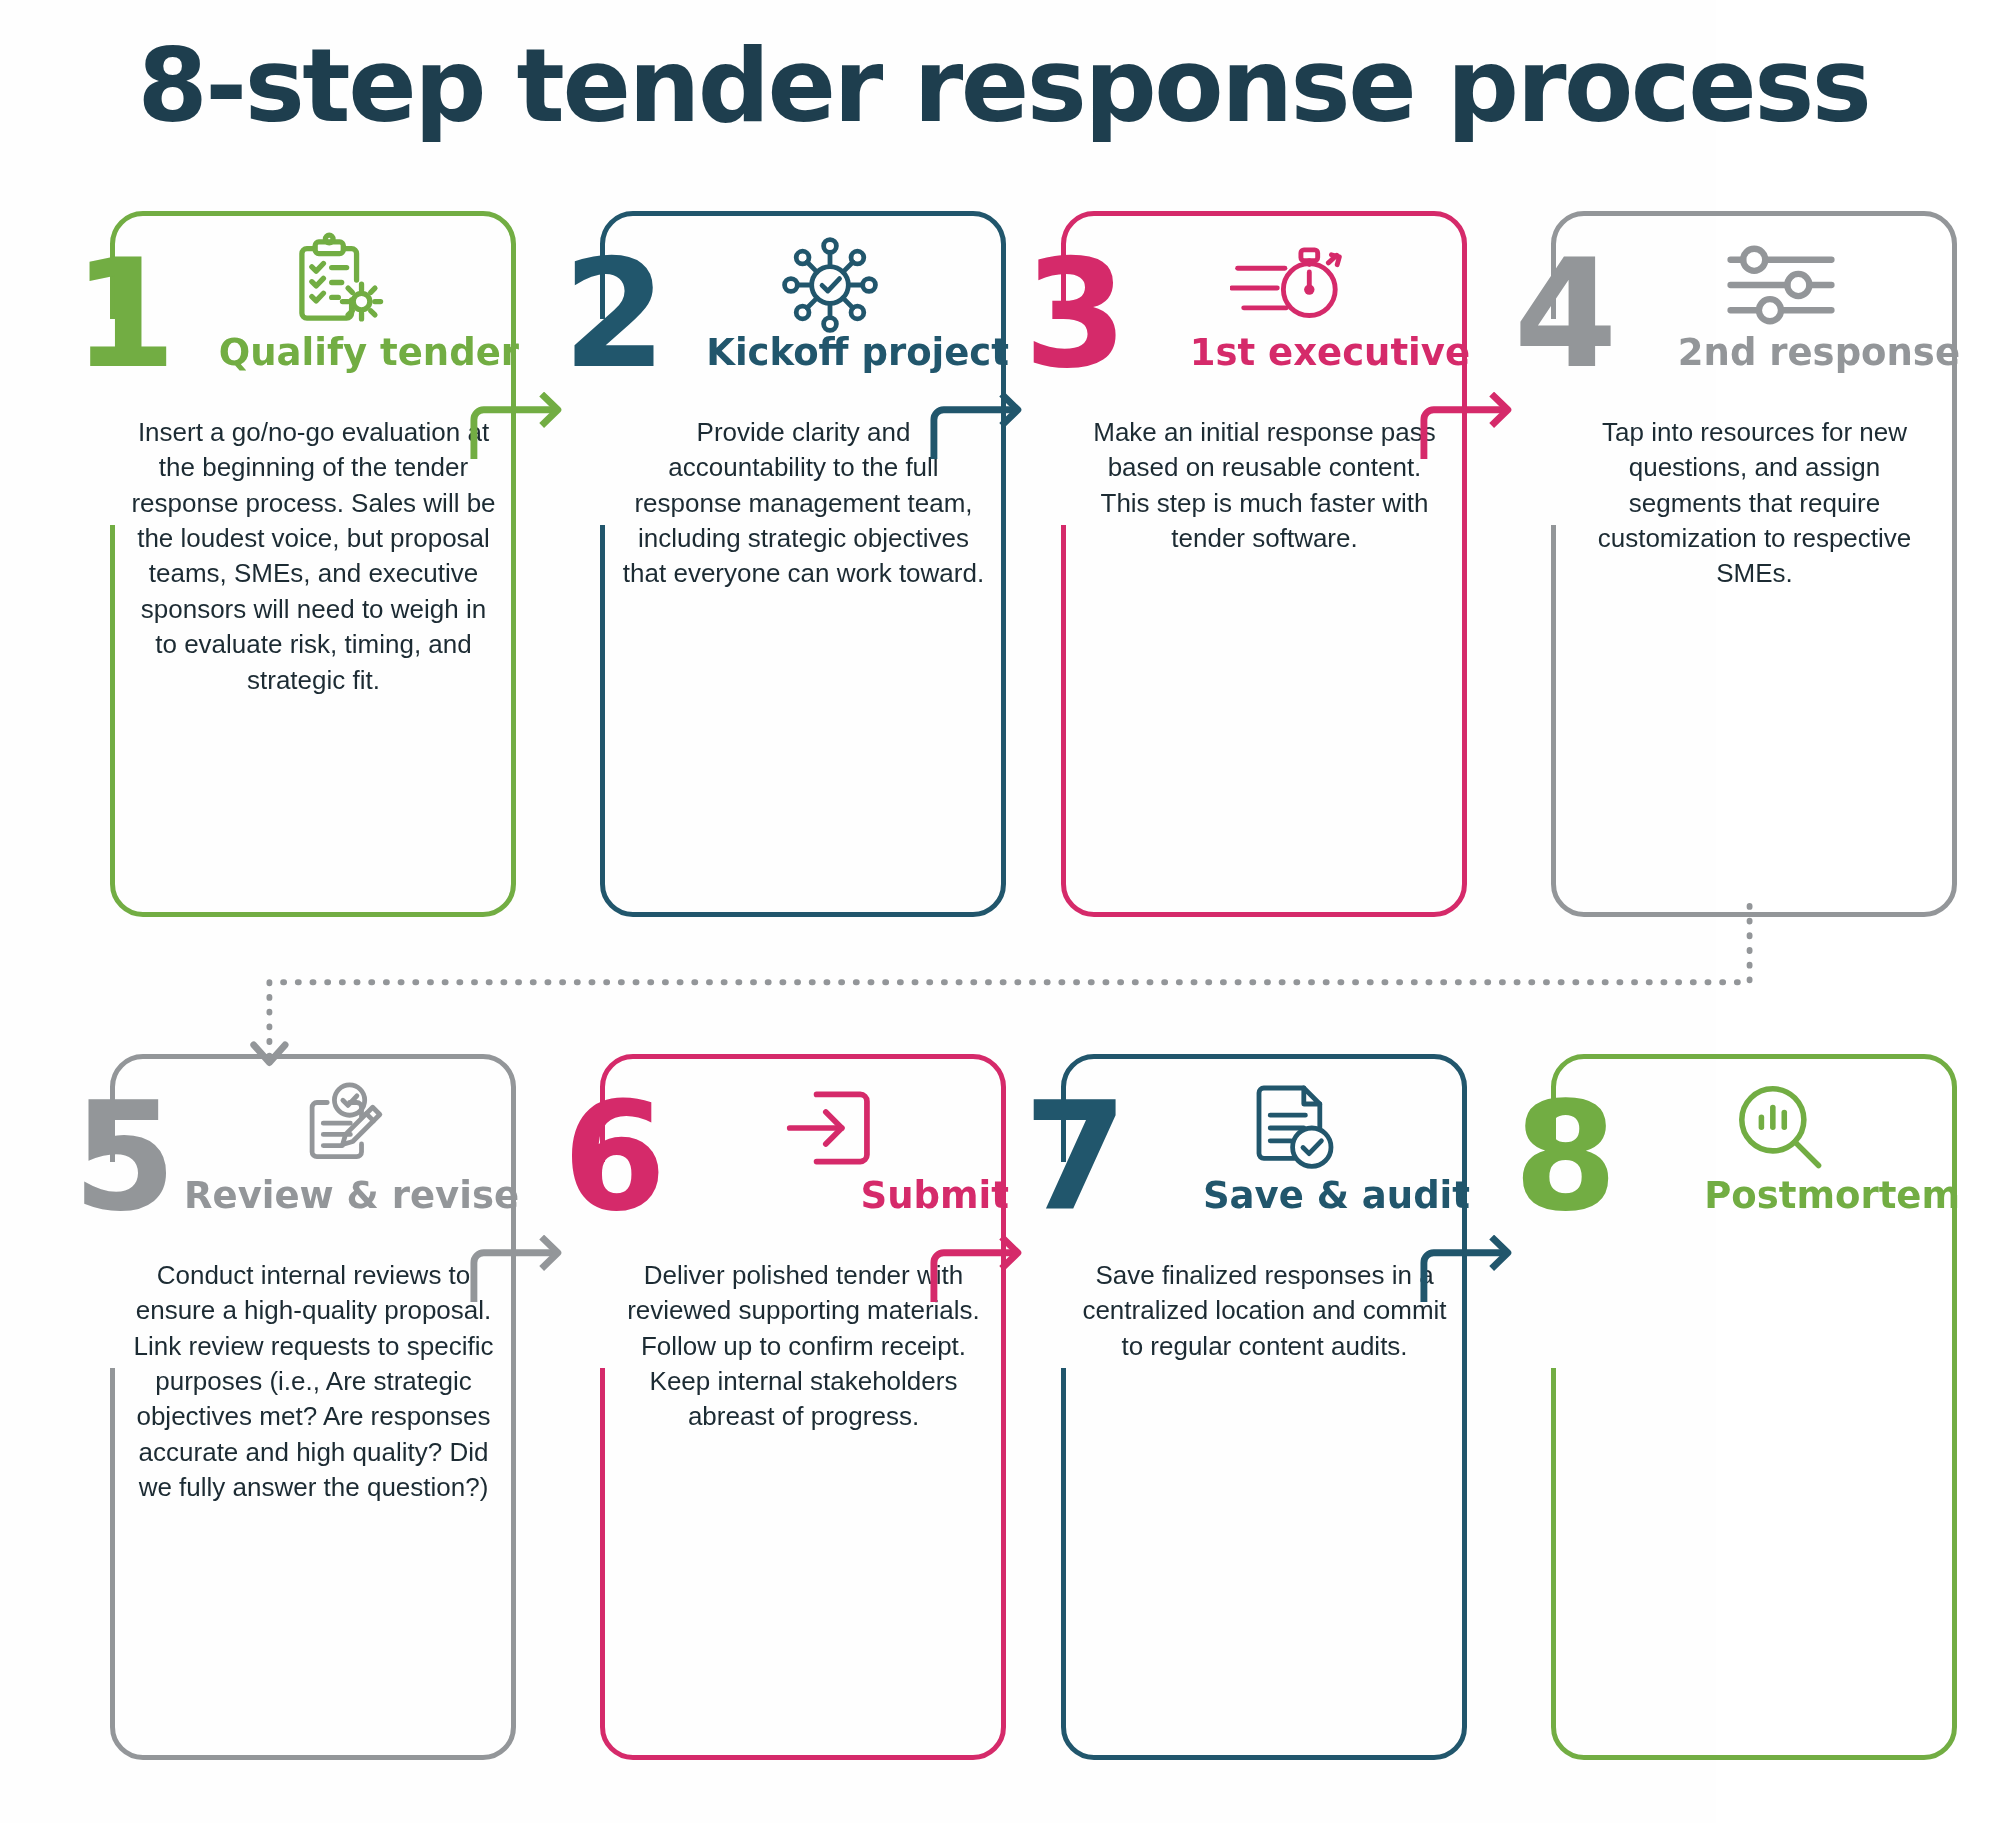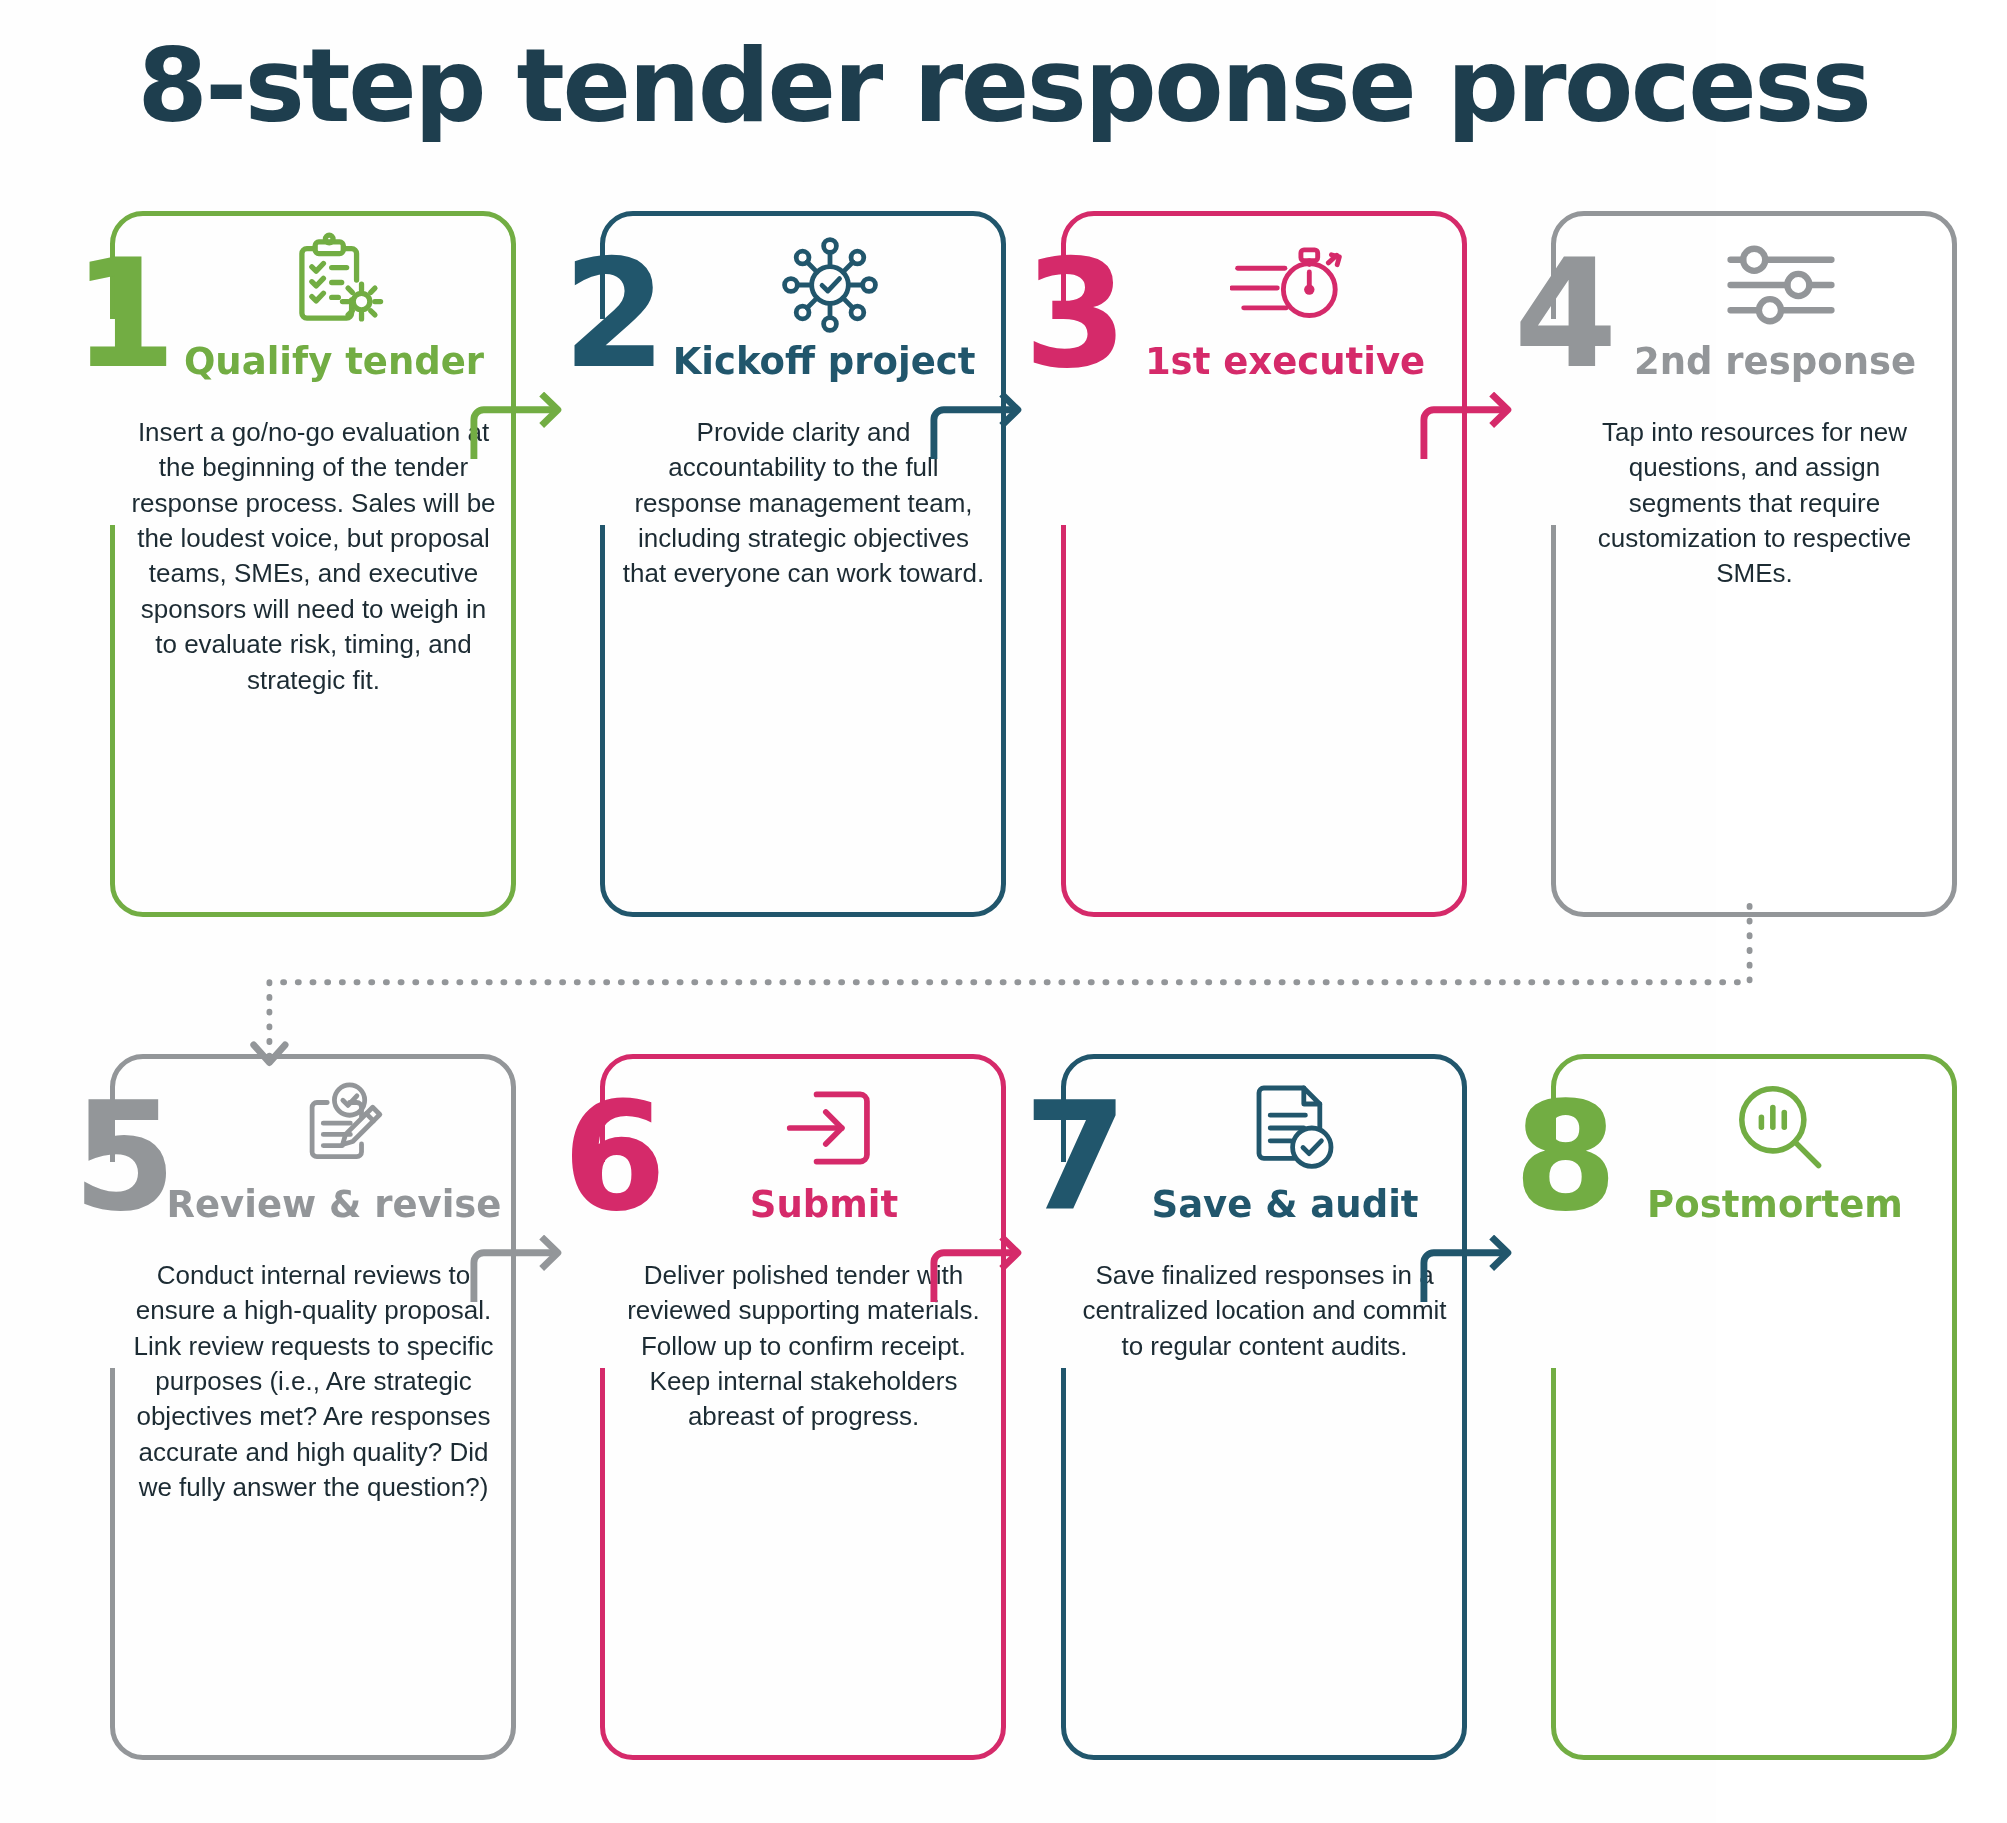--- a/index.html
+++ b/index.html
@@ -97,23 +97,23 @@
     display: flex;
     align-items: center;
     justify-content: center;
     z-index: 3;
   }
   .icon-wrap svg { display: block; }
 
   .heading {
     position: absolute;
     left: 98px;
-    top: 129px;
+    top: 120px;
     width: 370px;
-    text-align: center;
+    text-align: right;
     font-family: "DejaVu Sans", sans-serif;
     font-weight: bold;
     font-size: 37px;
     color: #999;
     z-index: 4;
     white-space: nowrap;
   }
 
   .body {
     position: absolute;
@@ -227,20 +227,21 @@
           <rect x="46.5" y="5" width="11" height="7" rx="2"></rect>
           <path d="M52 12v2.6"></path>
           <path d="M64.5 13.5l5.5-5"></path>
           <path d="M66.5 8.2l5.2 1.3-1.4 5.2"></path>
           <path d="M5 17h31"></path>
           <path d="M1 30h30"></path>
           <path d="M9 43h28"></path>
         </svg>
       </div>
       <div class="heading">1st executive</div>
+      <div class="body">Make an initial response pass based on reusable content. This step is much faster with tender software.</div>
     </div>
 
     <div class="cell c3 grey">
       <div class="card-box"></div>
       <div class="notch"></div>
       <div class="num">4</div>
       <div class="icon-wrap">
         <svg width="116" height="82" viewBox="0 0 72 52" fill="none" stroke="#939699" stroke-width="4" stroke-linecap="round" stroke-linejoin="round">
           <path d="M4 10h8M26 10h42"></path>
           <circle cx="19" cy="10" r="7"></circle>

